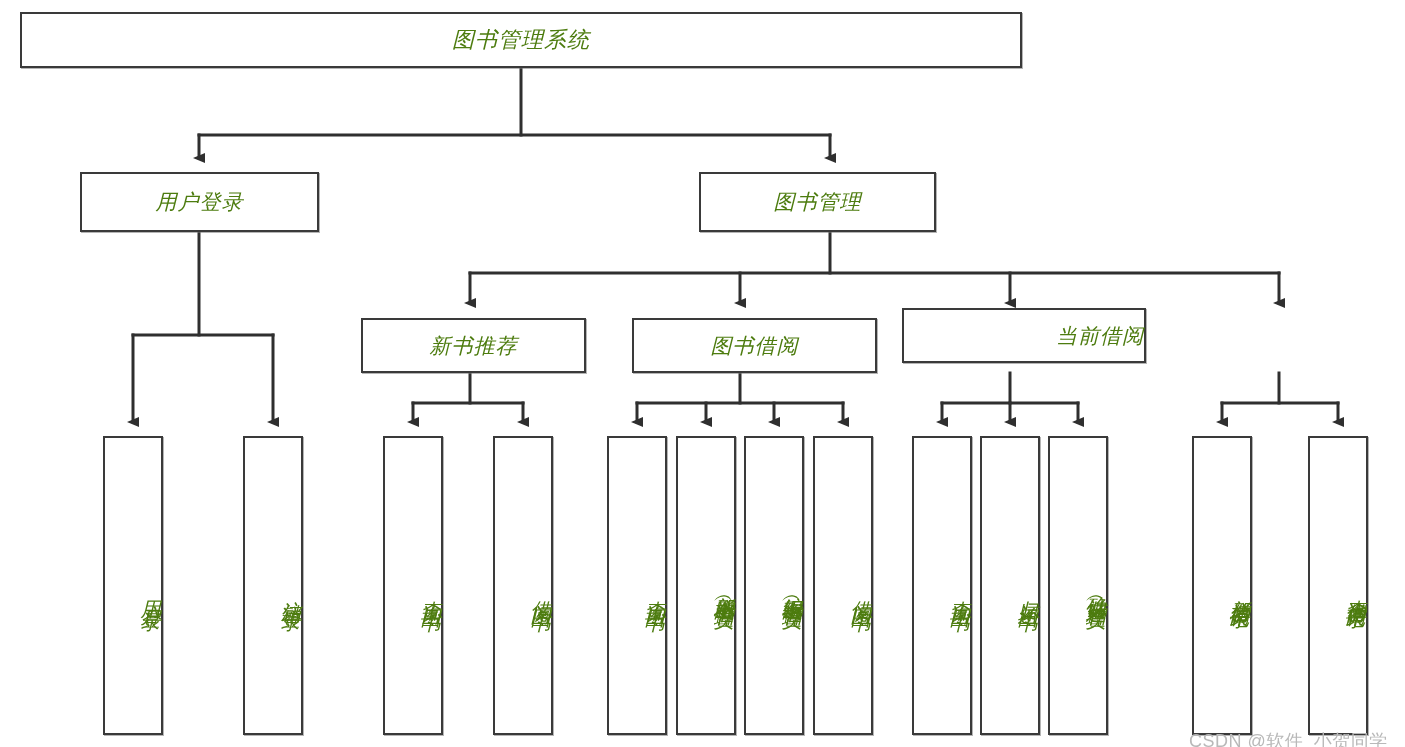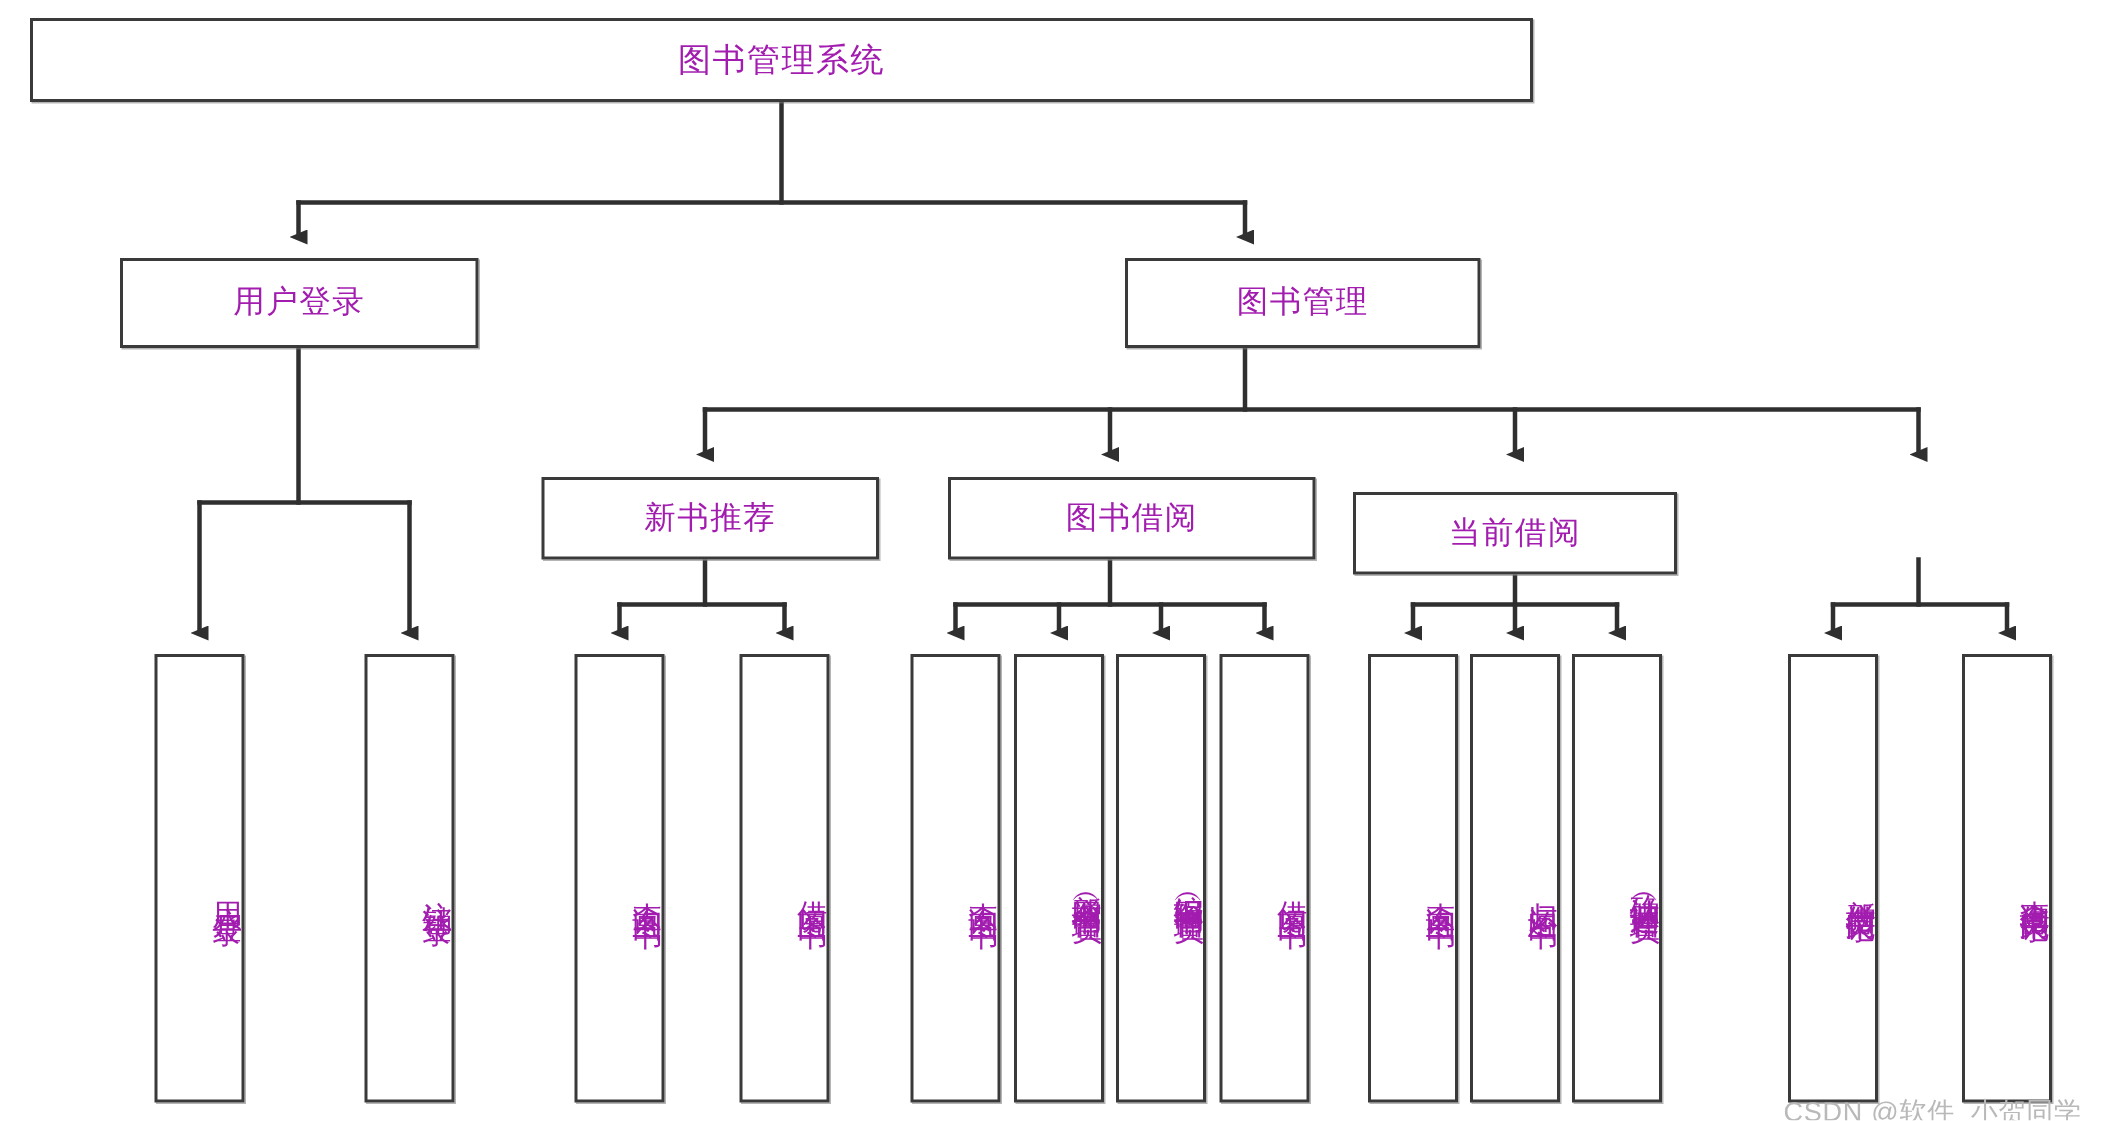--- a/index.html
+++ b/index.html
@@ -27,22 +27,23 @@
   }
   .node {
     position: absolute;
     box-sizing: border-box;
     background: #ffffff;
     border: 2px solid #3a3a3a;
     box-shadow: 1px 1px 0 rgba(120,120,120,0.55);
     display: flex;
     align-items: center;
     justify-content: center;
-    color: #a21caf;
+    color: #4d7c0f;
     z-index: 2;
+    font-style: italic;
   }
   .node.horiz {
     font-size: 21px;
     line-height: 1.2;
     letter-spacing: 1px;
   }
   .node.root {
     font-size: 22px;
   }
   .node.vert {
@@ -126,31 +127,31 @@
     </g>
   </svg>
 
   <div class="node horiz root" style="left:20px; top:12px; width:1002px; height:56px;">
     <span>图书管理系统</span>
   </div>
 
   <div class="node horiz" style="left:80px; top:172px; width:239px; height:60px;">
     <span>用户登录</span>
   </div>
-  <div class="node horiz" style="left:750px; top:172px; width:237px; height:60px;">
+  <div class="node horiz" style="left:699px; top:172px; width:237px; height:60px;">
     <span>图书管理</span>
   </div>
 
   <div class="node horiz" style="left:361px; top:318px; width:225px; height:55px;">
     <span>新书推荐</span>
   </div>
   <div class="node horiz" style="left:632px; top:318px; width:245px; height:55px;">
     <span>图书借阅</span>
   </div>
-  <div class="node horiz" style="left:902px; top:328px; width:216px; height:55px;">
+  <div class="node horiz" style="left:902px; top:308px; width:244px; height:55px;justify-content:flex-end;">
     <span>当前借阅</span>
   </div>
 
   <div class="node vert" style="left:103px; top:436px; width:60px; height:299px;">
     <span>用户登录</span>
   </div>
   <div class="node vert" style="left:243px; top:436px; width:60px; height:299px;">
     <span>注销登录</span>
   </div>
 

